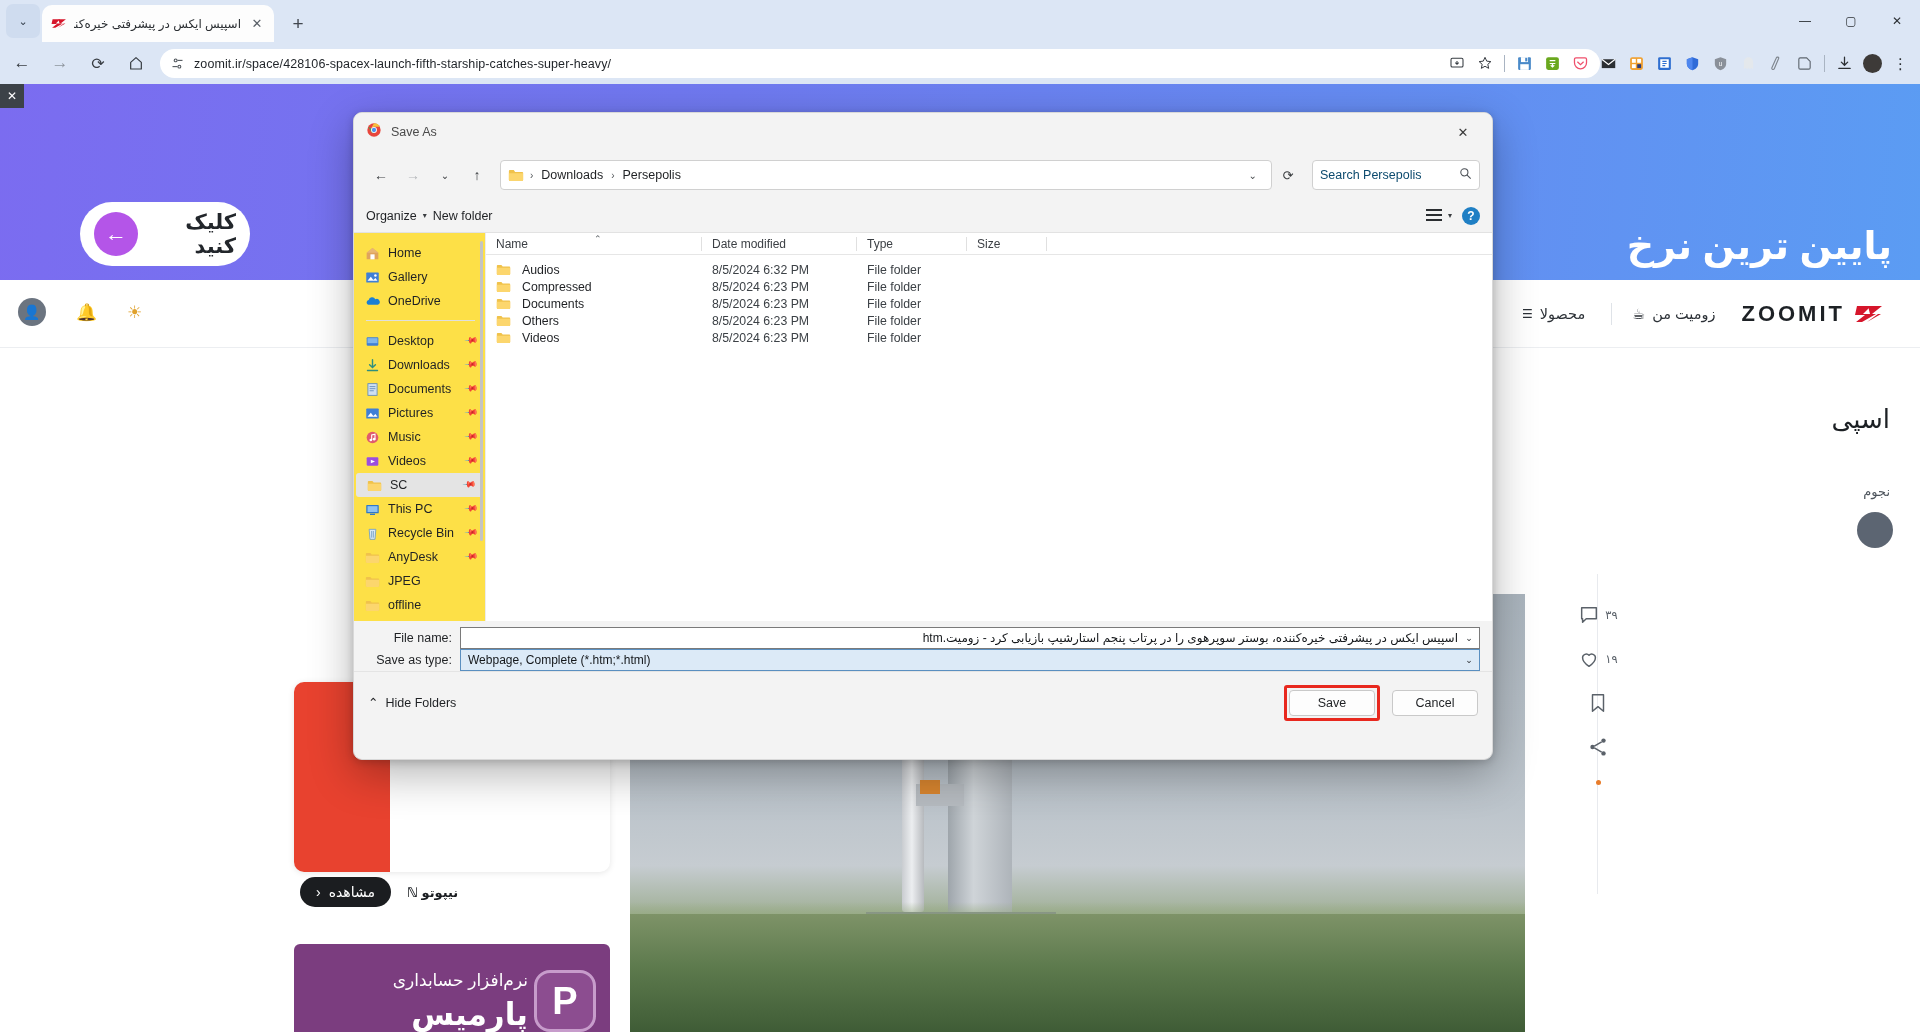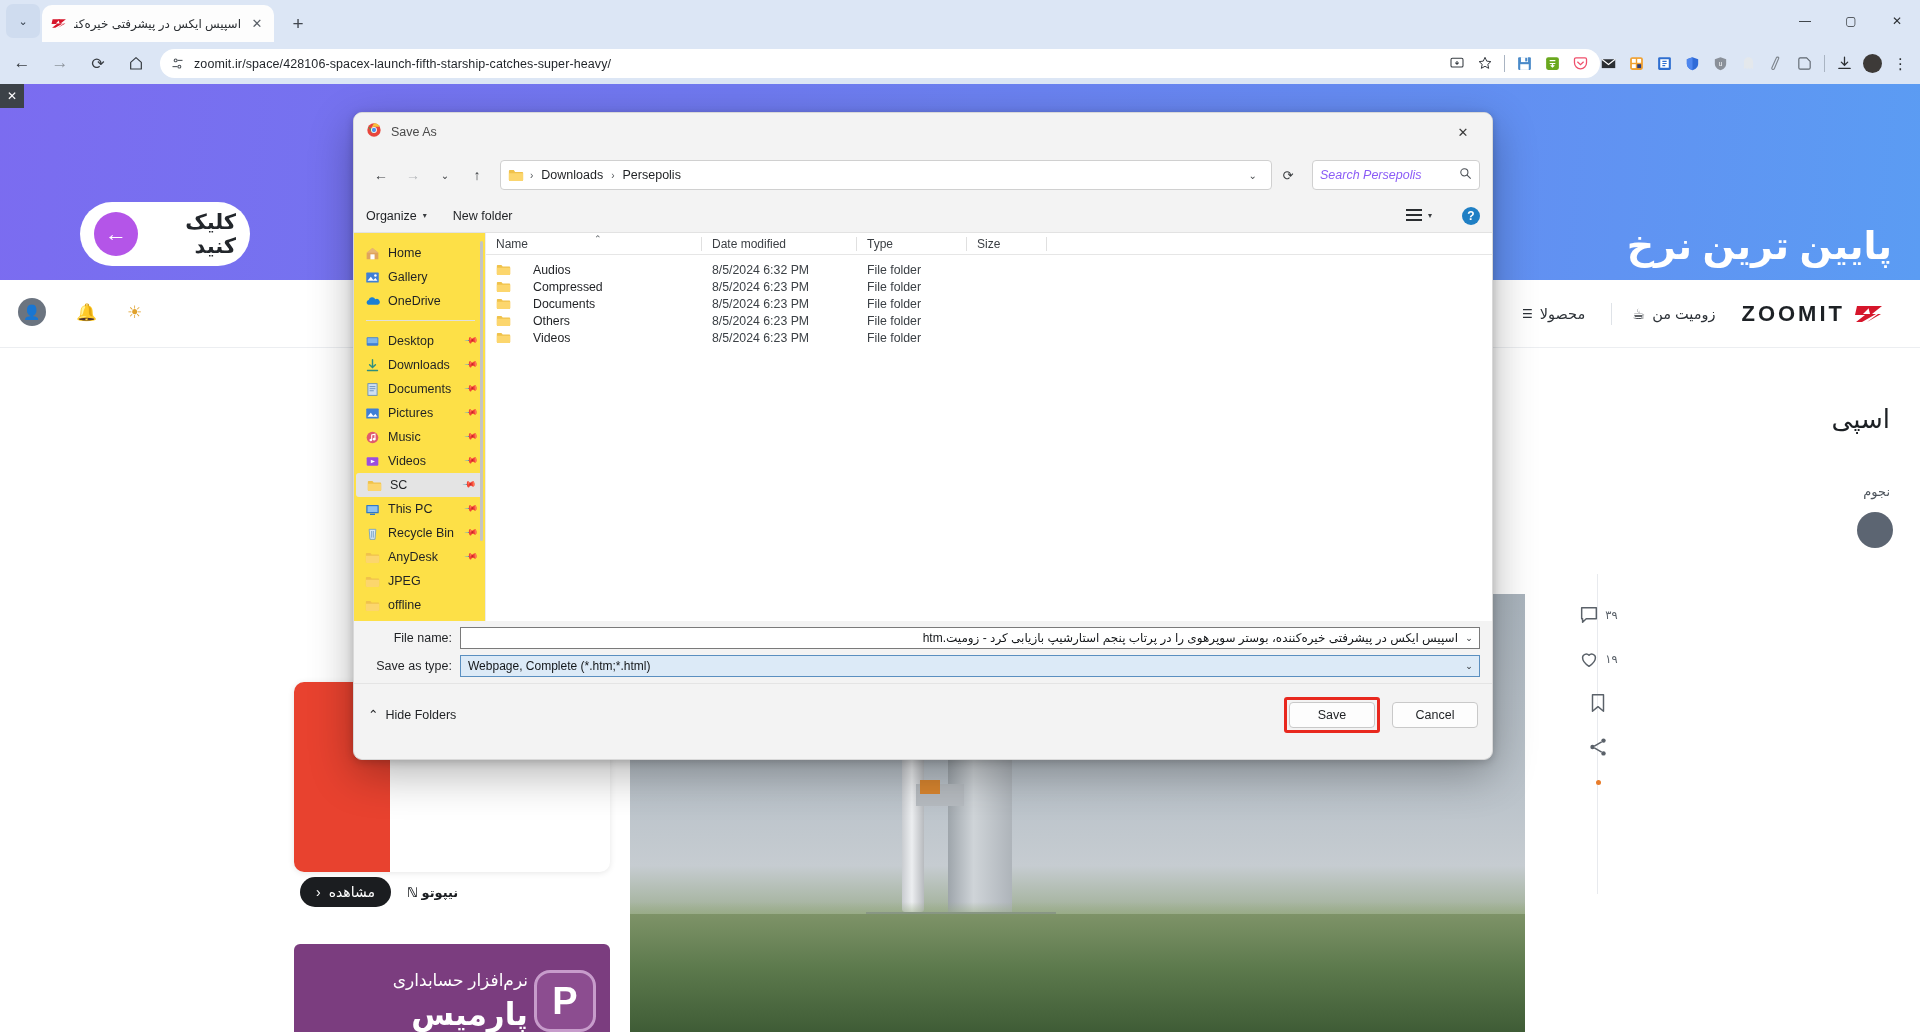--- a/index.html
+++ b/index.html
@@ -256,23 +256,23 @@
   .crumb { font-size: 12.5px; color: #1f2124; padding: 0 3px;}
   .crumb-sep { font-size: 10px; color: #52565a; padding: 0 1px;}
   .crumb-spacer { flex: 1 1 auto; }
   .crumb-caret { font-size: 10px; color: #4a4d50; padding: 0 8px;}
   .refresh-btn { width: 28px; height: 28px; display:flex; align-items:center; justify-content:center; color:#3a3d40; font-size:13px;}
   .searchbox {
     width: 168px; height: 30px; background: #fff; border: 1px solid #d0d0d0;
     border-radius: 4px; display: flex; align-items: center; padding: 0 7px;
     margin-left: 8px;
   }
-  .search-ph { font-size: 12.5px; color: #8b5cf6; flex: 1 1 auto; font-style: italic;}
+  .search-ph { font-size: 12.5px; color: #0c4a6e; flex: 1 1 auto;}
   .cmdbar {
-    height: 34px; display: flex; align-items: center; padding: 0 12px; gap: 26px;
+    height: 34px; display: flex; align-items: center; padding: 0 12px; gap: 6px;
     border-bottom: 1px solid #e2e2e2;
   }
   .cmd { font-size: 12.5px; color: #1f2124; display:flex; align-items:center; gap:6px;}
   .cmd-caret { font-size: 8px; color: #3a3d40;}
   .cmd-spacer { flex: 1 1 auto; }
   .view-btn { display:flex; align-items:center; gap:6px; color:#2a2d30;}
   .help-btn {
     width: 18px; height: 18px; border-radius: 50%; background: #1f7fc4;
     color: #fff; display:flex; align-items:center; justify-content:center;
     font-size: 12px; font-weight: 700; margin-left: 4px;
@@ -303,24 +303,24 @@
   }
   .col { padding-left: 10px; position: relative; height:22px; display:flex; align-items:center;}
   .col::after {
     content:''; position:absolute; right:0; top:4px; width:1px; height:14px; background:#e0e0e0;
   }
   .sort-caret { position:absolute; left: 108px; top: 1px; font-size: 9px; color:#5a5f64;}
   .row {
     height: 17px; display: flex; align-items: center;
     font-size: 12.3px; color: #1f2124;
   }
-  .cell { display:flex; align-items:center; gap:22px; padding-left: 10px;}
+  .cell { display:flex; align-items:center; gap:11px; padding-left: 10px;}
   .folder-ico { width: 15px; height: 13px; flex: 0 0 15px;}
   .dlg-fields { padding: 6px 12px 0 12px; background:#f3f3f3; }
-  .field-row { display: flex; align-items: center; height: 22px; margin-bottom: 6px;}
+  .field-row { display: flex; align-items: center; height: 22px; }
   .field-label {
     width: 94px; flex: 0 0 94px; text-align: right; padding-right: 8px;
     font-size: 12.5px; color: #1f2124;
   }
   .combo {
     flex: 1 1 auto; height: 22px; background: #fff; border: 1px solid #7a7a7a;
     display: flex; align-items: center; padding: 0 2px 0 5px; position: relative;
   }
   .combo.highlight { background: #dceaf7; border-color: #5a8fc0; }
   .combo-text {

